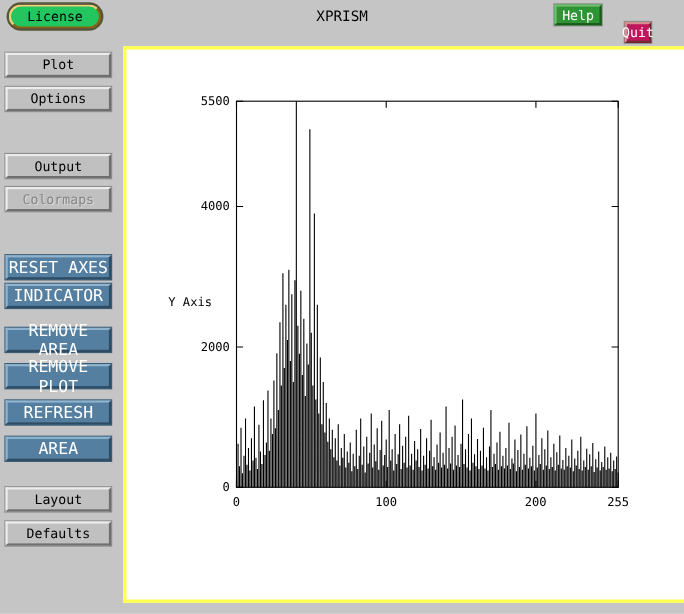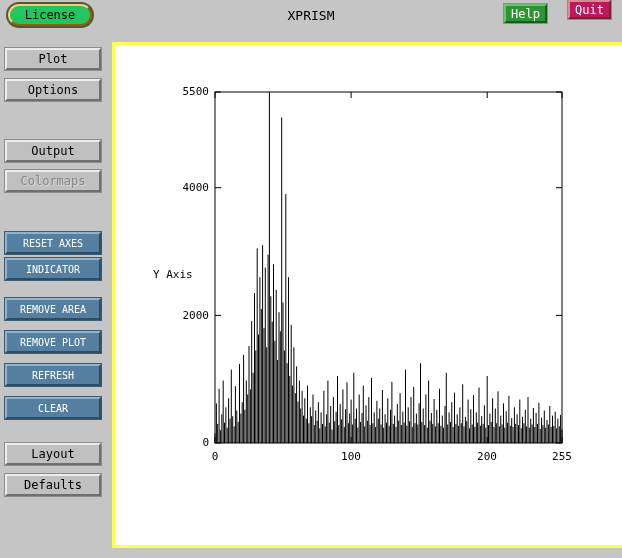--- a/index.html
+++ b/index.html
@@ -10,37 +10,37 @@
   }
   .btn{
     position:absolute;box-sizing:border-box;
     display:flex;align-items:center;justify-content:center;
     font-family:inherit;font-size:12px;color:#000;
     background:#c0c0c0;padding:0;cursor:pointer;
     border:2px solid;border-color:#ececec #6f6f6f #6f6f6f #ececec;
     box-shadow:0 0 0 1px #8d8d8d;
   }
   .btn.blue{
-    background:#557fa0;color:#fff;font-size:10px;
+    background:#557fa0;color:#fff;font-size:15px;
     border-color:#90b4cd #2e4c63 #2e4c63 #90b4cd;
     box-shadow:0 0 0 1px #3c5c74;
   }
   .btn.license{
     left:8px;top:4px;width:84px;height:22px;
     background:#22c55e;border-color:#f2cf7a #8a6410 #8a6410 #f2cf7a;
     box-shadow:0 0 0 2px #55553a;
     border-radius:11px;
   }
   .btn.help{
     left:504px;top:4px;width:43px;height:19px;
     background:#2e9434;color:#fff;
     border-color:#6fc272 #1b5a1f #1b5a1f #6fc272;
   }
   .btn.quit{
-    left:568px;top:0;width:43px;height:19px;
+    left:568px;top:20px;width:24px;height:19px;
     background:#be185d;color:#fff;
     border-color:#d68d90 #6e2a2e #6e2a2e #d68d90;
   }
   .title{
     position:absolute;left:0;top:8px;width:622px;text-align:center;
     font-size:13px;color:#000;
   }
   
   .sb{left:5px;width:96px;height:22px;}
   .b-plot{top:48px;} .b-options{top:79px;}
@@ -83,21 +83,21 @@
   <button class="btn sb b-plot">Plot</button>
   <button class="btn sb b-options">Options</button>
   <button class="btn sb b-output">Output</button>
   <button class="btn sb b-colormaps disabled">Colormaps</button>
 
   <button class="btn blue sb b-reset">RESET AXES</button>
   <button class="btn blue sb b-indicator">INDICATOR</button>
   <button class="btn blue sb b-rmarea">REMOVE AREA</button>
   <button class="btn blue sb b-rmplot">REMOVE PLOT</button>
   <button class="btn blue sb b-refresh">REFRESH</button>
-  <button class="btn blue sb b-clear">CLEAR</button>
+  <button class="btn blue sb b-clear">AREA</button>
 
   <button class="btn sb b-layout">Layout</button>
   <button class="btn sb b-defaults">Defaults</button>
 
   <div class="plot-panel">
     <svg id="spectrum-svg" width="499" height="500" viewBox="0 0 499 500">
       <rect class="frame" x="100" y="47" width="347" height="351"></rect>
       <path id="tick-path" class="trace" d="M100.0 47L100.0 53M100.0 392L100.0 398M236.1 47L236.1 53M236.1 392L236.1 398M372.2 47L372.2 53M372.2 392L372.2 398M447.0 47L447.0 53M447.0 392L447.0 398M100 398.0L106 398.0M441 398.0L447 398.0M100 270.4L106 270.4M441 270.4L447 270.4M100 142.7L106 142.7M441 142.7L447 142.7M100 47.0L106 47.0M441 47.0L447 47.0"></path>
       <path id="spectrum-path" class="trace" d="M100.0 398L100.0 388.4M101.4 398L101.4 358.4M102.7 398L102.7 378.9M104.1 398L104.1 343.8M105.4 398L105.4 385.2M106.8 398L106.8 369.3M108.2 398L108.2 335.5M109.5 398L109.5 377.6M110.9 398L110.9 362.3M112.2 398L112.2 382.7M113.6 398L113.6 353.3M115.0 398L115.0 373.7M116.3 398L116.3 324.6M117.7 398L117.7 371.2M119.1 398L119.1 381.4M120.4 398L120.4 341.2M121.8 398L121.8 365.5M123.1 398L123.1 376.9M124.5 398L124.5 318.9M125.9 398L125.9 368.6M127.2 398L127.2 357.2M128.6 398L128.6 309.9M129.9 398L129.9 364.8M131.3 398L131.3 335.5M132.7 398L132.7 349.5M134.0 398L134.0 301.0M135.4 398L135.4 344.4M136.7 398L136.7 276.1M138.1 398L138.1 327.8M139.5 398L139.5 248.0M140.8 398L140.8 305.5M142.2 398L142.2 203.4M143.5 398L143.5 289.5M144.9 398L144.9 232.1M146.3 398L146.3 264.0M147.6 398L147.6 200.2M149.0 398L149.0 283.1M150.3 398L150.3 222.5M151.7 398L151.7 302.3M153.1 398L153.1 209.7M154.4 398L154.4 47.0M155.8 398L155.8 251.2M157.2 398L157.2 276.7M158.5 398L158.5 219.3M159.9 398L159.9 295.9M161.2 398L161.2 244.8M162.6 398L162.6 315.0M164.0 398L164.0 267.2M165.3 398L165.3 286.3M166.7 398L166.7 72.5M168.0 398L168.0 257.6M169.4 398L169.4 305.5M170.8 398L170.8 149.1M172.1 398L172.1 318.2M173.5 398L173.5 232.1M174.8 398L174.8 331.0M176.2 398L176.2 279.9M177.6 398L177.6 340.6M178.9 398L178.9 302.3M180.3 398L180.3 348.2M181.6 398L181.6 321.4M183.0 398L183.0 356.5M184.4 398L184.4 335.5M185.7 398L185.7 363.5M187.1 398L187.1 345.7M188.5 398L188.5 370.6M189.8 398L189.8 353.3M191.2 398L191.2 373.7M192.5 398L192.5 340.6M193.9 398L193.9 378.2M195.3 398L195.3 362.3M196.6 398L196.6 371.2M198.0 398L198.0 349.5M199.3 398L199.3 380.1M200.7 398L200.7 365.5M202.1 398L202.1 375.7M203.4 398L203.4 357.2M204.8 398L204.8 383.3M206.1 398L206.1 367.4M207.5 398L207.5 378.9M208.9 398L208.9 345.7M210.2 398L210.2 381.4M211.6 398L211.6 369.3M212.9 398L212.9 335.5M214.3 398L214.3 377.6M215.7 398L215.7 361.0M217.0 398L217.0 384.6M218.4 398L218.4 352.1M219.7 398L219.7 376.3M221.1 398L221.1 366.7M222.5 398L222.5 331.0M223.8 398L223.8 380.1M225.2 398L225.2 359.1M226.6 398L226.6 374.4M227.9 398L227.9 344.4M229.3 398L229.3 382.0M230.6 398L230.6 364.2M232.0 398L232.0 337.4M233.4 398L233.4 378.2M234.7 398L234.7 368.6M236.1 398L236.1 354.6M237.4 398L237.4 379.5M238.8 398L238.8 327.8M240.2 398L240.2 373.7M241.5 398L241.5 363.5M242.9 398L242.9 382.7M244.2 398L244.2 349.5M245.6 398L245.6 376.9M247.0 398L247.0 368.0M248.3 398L248.3 340.6M249.7 398L249.7 381.4M251.0 398L251.0 360.3M252.4 398L252.4 375.7M253.8 398L253.8 352.1M255.1 398L255.1 380.1M256.5 398L256.5 332.9M257.9 398L257.9 378.2M259.2 398L259.2 367.4M260.6 398L260.6 382.0M261.9 398L261.9 355.9M263.3 398L263.3 373.7M264.7 398L264.7 363.5M266.0 398L266.0 379.5M267.4 398L267.4 345.0M268.7 398L268.7 382.7M270.1 398L270.1 369.3M271.5 398L271.5 377.6M272.8 398L272.8 353.3M274.2 398L274.2 380.8M275.5 398L275.5 364.8M276.9 398L276.9 336.7M278.3 398L278.3 378.9M279.6 398L279.6 370.6M281.0 398L281.0 382.0M282.3 398L282.3 359.1M283.7 398L283.7 375.7M285.1 398L285.1 348.2M286.4 398L286.4 380.1M287.8 398L287.8 366.7M289.1 398L289.1 377.6M290.5 398L290.5 324.6M291.9 398L291.9 380.8M293.2 398L293.2 362.3M294.6 398L294.6 376.3M296.0 398L296.0 352.1M297.3 398L297.3 382.0M298.7 398L298.7 341.8M300.0 398L300.0 378.2M301.4 398L301.4 368.6M302.8 398L302.8 379.5M304.1 398L304.1 358.4M305.5 398L305.5 318.2M306.8 398L306.8 376.9M308.2 398L308.2 363.5M309.6 398L309.6 380.1M310.9 398L310.9 349.5M312.3 398L312.3 382.7M313.6 398L313.6 335.5M315.0 398L315.0 375.7M316.4 398L316.4 368.0M317.7 398L317.7 378.9M319.1 398L319.1 354.0M320.4 398L320.4 381.4M321.8 398L321.8 364.8M323.2 398L323.2 378.2M324.5 398L324.5 343.8M325.9 398L325.9 380.8M327.3 398L327.3 370.6M328.6 398L328.6 382.7M330.0 398L330.0 361.0M331.3 398L331.3 327.8M332.7 398L332.7 379.5M334.1 398L334.1 367.4M335.4 398L335.4 376.9M336.8 398L336.8 357.2M338.1 398L338.1 382.0M339.5 398L339.5 347.6M340.9 398L340.9 378.9M342.2 398L342.2 369.3M343.6 398L343.6 380.8M344.9 398L344.9 362.3M346.3 398L346.3 378.2M347.7 398L347.7 339.3M349.0 398L349.0 381.4M350.4 398L350.4 371.8M351.7 398L351.7 376.3M353.1 398L353.1 354.6M354.5 398L354.5 383.3M355.8 398L355.8 364.2M357.2 398L357.2 379.5M358.5 398L358.5 350.1M359.9 398L359.9 382.0M361.3 398L361.3 367.4M362.6 398L362.6 377.6M364.0 398L364.0 342.5M365.4 398L365.4 380.8M366.7 398L366.7 371.2M368.1 398L368.1 378.9M369.4 398L369.4 360.3M370.8 398L370.8 382.7M372.2 398L372.2 331.0M373.5 398L373.5 380.1M374.9 398L374.9 368.6M376.2 398L376.2 376.9M377.6 398L377.6 353.3M379.0 398L379.0 382.0M380.3 398L380.3 363.5M381.7 398L381.7 378.2M383.0 398L383.0 346.3M384.4 398L384.4 381.4M385.8 398L385.8 370.6M387.1 398L387.1 379.5M388.5 398L388.5 358.4M389.8 398L389.8 382.7M391.2 398L391.2 366.1M392.6 398L392.6 377.6M393.9 398L393.9 350.8M395.3 398L395.3 380.8M396.7 398L396.7 373.1M398.0 398L398.0 382.0M399.4 398L399.4 362.3M400.7 398L400.7 378.9M402.1 398L402.1 369.3M403.5 398L403.5 380.1M404.8 398L404.8 354.6M406.2 398L406.2 383.3M407.5 398L407.5 371.8M408.9 398L408.9 378.2M410.3 398L410.3 364.8M411.6 398L411.6 381.4M413.0 398L413.0 352.1M414.3 398L414.3 382.7M415.7 398L415.7 373.7M417.1 398L417.1 379.5M418.4 398L418.4 362.9M419.8 398L419.8 382.0M421.1 398L421.1 368.0M422.5 398L422.5 378.9M423.9 398L423.9 357.8M425.2 398L425.2 384.0M426.6 398L426.6 372.5M427.9 398L427.9 380.1M429.3 398L429.3 365.5M430.7 398L430.7 382.7M432.0 398L432.0 375.0M433.4 398L433.4 379.5M434.8 398L434.8 361.0M436.1 398L436.1 382.0M437.5 398L437.5 370.6M438.8 398L438.8 380.8M440.2 398L440.2 366.7M441.6 398L441.6 383.3M442.9 398L442.9 373.7M444.3 398L444.3 381.4M445.6 398L445.6 369.9M447.0 398L447.0 384.6"></path>
     </svg>

